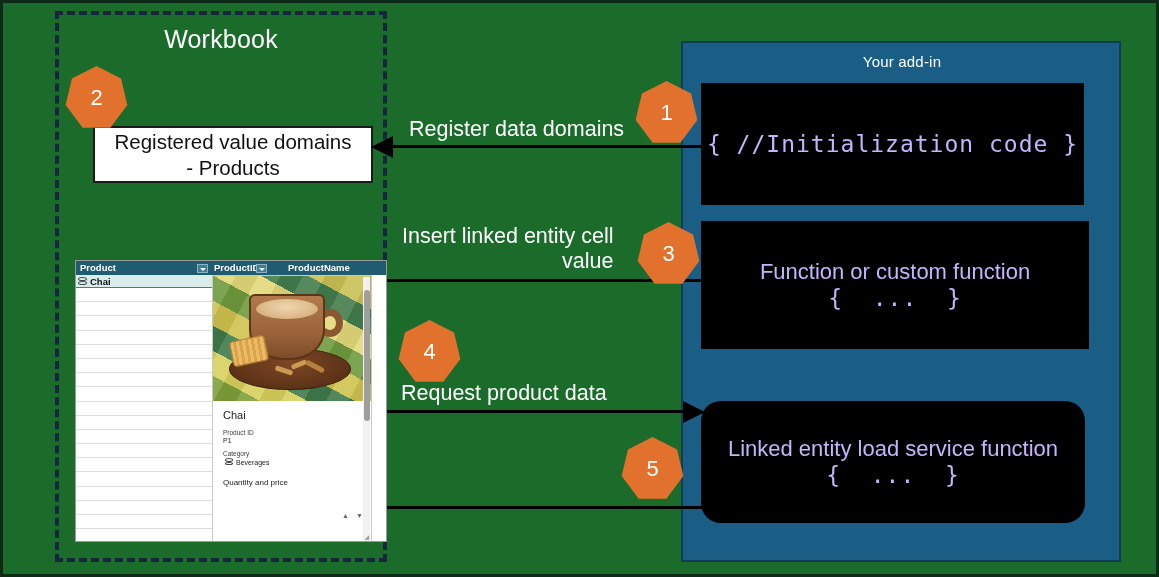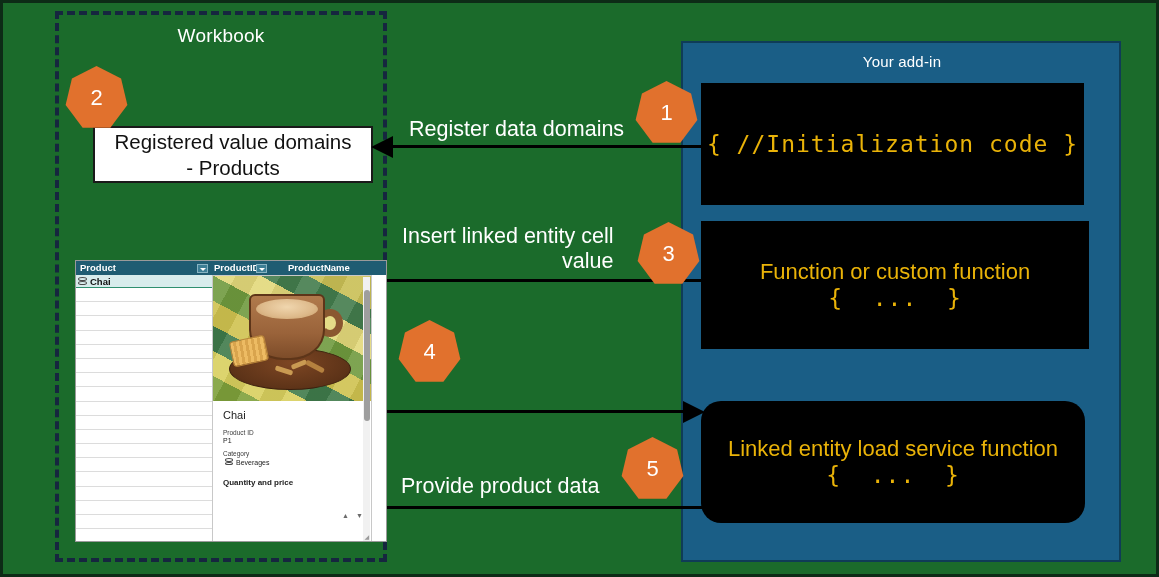--- a/index.html
+++ b/index.html
@@ -26,21 +26,21 @@
     left: 52px;
     top: 8px;
     width: 332px;
     height: 551px;
     border: 4px dashed #16263f;
     box-sizing: border-box;
   }
   .zone-title {
     position: absolute;
     color: #ffffff;
-    font-size: 19px;
+    font-size: 25px;
     font-weight: 400;
     letter-spacing: 0.2px;
     white-space: nowrap;
     text-align: center;
   }
   .workbook-title { left: 52px; top: 22px; width: 332px; }
   .excel-title    { left: 400px; top: 20px; width: 270px; }
   .addin-title    { left: 679px; top: 50px; width: 440px; font-size: 15px; }
 
   
@@ -70,21 +70,21 @@
     top: 38px;
     width: 440px;
     height: 521px;
     background: #1A5E86;
     border: 2px solid #0f3c57;
     box-sizing: border-box;
   }
   .code-box {
     position: absolute;
     background: #000000;
-    color: #eab308;
+    color: #c4b5fd;
     display: flex;
     flex-direction: column;
     align-items: center;
     justify-content: center;
     text-align: center;
     box-sizing: border-box;
   }
   .code-box .mono {
     font-family: "DejaVu Sans Mono", "Liberation Mono", monospace;
     font-size: 23px;
@@ -318,21 +318,21 @@
     margin-top: 1px;
     display: flex;
     align-items: center;
   }
   .field-value .entity-glyph { width: 8px; height: 8px; }
   .field-value .entity-glyph::before,
   .field-value .entity-glyph::after { width: 8px; height: 3.5px; }
   .field-value .entity-glyph::after { top: 3.5px; }
   .section-head {
     font-size: 8px;
-    font-weight: bold;
+    font-weight: normal;
     margin-top: 12px;
   }
   .card-scroll-track {
     position: absolute;
     right: 1px; top: 1px;
     width: 7px; height: 265px;
     background: #f1f1f1;
   }
   .card-scroll-thumb {
     position: absolute;
@@ -398,21 +398,21 @@
 
   <div class="arrow-line" style="left:372px; top:407px; width:310px;"></div>
   <div class="arrow-head right" style="left:680px; top:397.5px;"></div>
 
   <div class="arrow-line" style="left:340px; top:503px; width:360px;"></div>
   <div class="arrow-head left" style="left:320px; top:493.5px;"></div>
 
   <div class="flow-label" style="left:398px; top:114px;margin-left:8px;">Register data domains</div>
   <div class="flow-label" style="left:399px; top:221px;text-align:right;">Insert linked entity cell
 value</div>
-  <div class="flow-label" style="left:398px; top:471px;">Provide product data</div>
+  <div class="flow-label" style="left:398px; top:378px;">Request product data</div>
 
   <div class="step-hex" style="left:632px; top:78px;">
     <span>1</span>
   </div>
   <div class="step-hex" style="left:62px; top:63px;">
     <span>2</span>
   </div>
   <div class="step-hex" style="left:634px; top:219px;">
     <span>3</span>
   </div>

